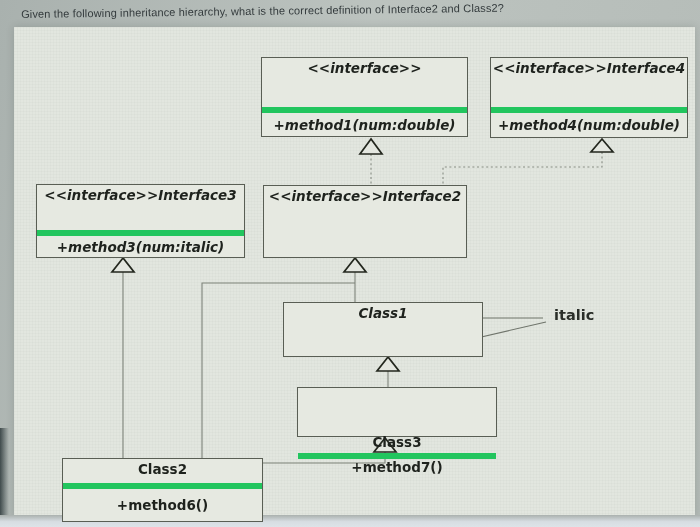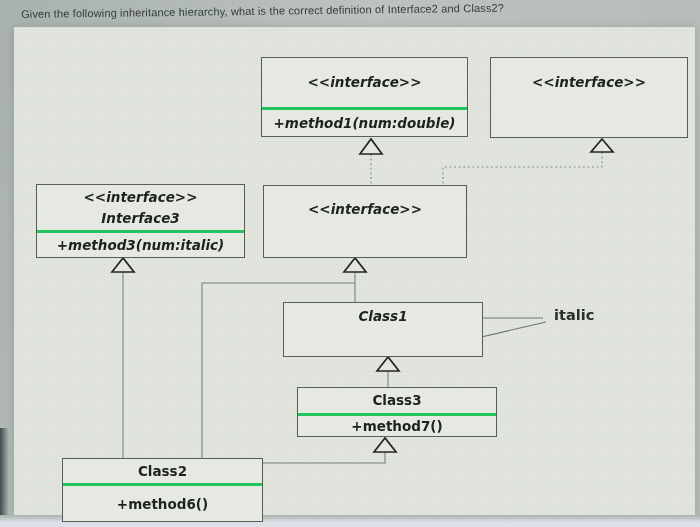--- a/index.html
+++ b/index.html
@@ -35,30 +35,30 @@
   .tri{fill:#e4e7e0;stroke:#23271e;stroke-width:1.7;stroke-linejoin:miter;}
   .ann{fill:none;stroke:#6f746b;stroke-width:1.1;}
   .ubox{
     position:absolute;z-index:2;box-sizing:border-box;
     background:#e6e9e1;border:1px solid #595e54;
     color:#1e221d;text-align:center;
     font-size:13.5px;font-weight:600;
     display:flex;flex-direction:column;
   }
   .itf .ncomp,.itf .mcomp,.cls1 .ncomp,.cls1 .mcomp{font-style:italic;}
-  .ncomp{display:flex;flex-direction:column;justify-content:center;}
-  .mcomp{flex:1;border-top:3px solid #22c55e;display:flex;align-items:center;justify-content:center;}
+  .ncomp{display:flex;flex-direction:row;justify-content:center;}
+  .mcomp{flex:1;border-top:6px solid #22c55e;display:flex;align-items:center;justify-content:center;}
   .stereo{line-height:21px;}
   .cname{line-height:21px;}
   #b-interface1{left:261px;top:57px;width:207px;height:80px;}  #b-interface1 .ncomp{height:49px;}
   #b-interface4{left:490px;top:57px;width:198px;height:81px;}  #b-interface4 .ncomp{height:49px;}
   #b-interface3{left:36px;top:184px;width:209px;height:74px;}  #b-interface3 .ncomp{height:45px;}
   #b-interface2{left:263px;top:185px;width:204px;height:73px;} #b-interface2 .ncomp{height:46px;}
   #b-class1{left:283px;top:302px;width:200px;height:55px;}     #b-class1 .ncomp{height:27px;justify-content:center;}
-  #b-class3{left:297px;top:387px;width:200px;height:50px;}     #b-class3 .ncomp{height:25px;}
+  #b-class3{left:297px;top:387px;width:200px;height:50px;}     #b-class3 .ncomp{height:25px;margin-top:44px;}
   #b-class2{left:62px;top:458px;width:201px;height:64px;}      #b-class2 .ncomp{height:24px;}
   .annotation{
     position:absolute;left:554px;top:307px;z-index:2;
     font-weight:600;font-size:14.5px;color:#2a2e29;
   }
 </style>
 </head>
 <body>
 
 <div class="page">
@@ -92,34 +92,37 @@
   <div class="ubox itf" id="b-interface1">
     <div class="ncomp">
       <div class="stereo">&lt;&lt;interface&gt;&gt;</div>
     </div>
     <div class="mcomp">+method1(num:double)</div>
   </div>
 
   <div class="ubox itf" id="b-interface4">
     <div class="ncomp">
       <div class="stereo">&lt;&lt;interface&gt;&gt;</div>
+      <div class="cname">Interface4</div>
     </div>
+    <div class="mcomp">+method4(num:double)</div>
   </div>
 
   <div class="ubox itf" id="b-interface3">
     <div class="ncomp">
       <div class="stereo">&lt;&lt;interface&gt;&gt;</div>
       <div class="cname">Interface3</div>
     </div>
     <div class="mcomp">+method3(num:italic)</div>
   </div>
 
   <div class="ubox itf" id="b-interface2">
     <div class="ncomp">
       <div class="stereo">&lt;&lt;interface&gt;&gt;</div>
+      <div class="cname">Interface2</div>
     </div>
   </div>
 
   <div class="ubox cls1" id="b-class1">
     <div class="ncomp">
       <div class="cname">Class1</div>
     </div>
   </div>
 
   <div class="ubox" id="b-class3">

